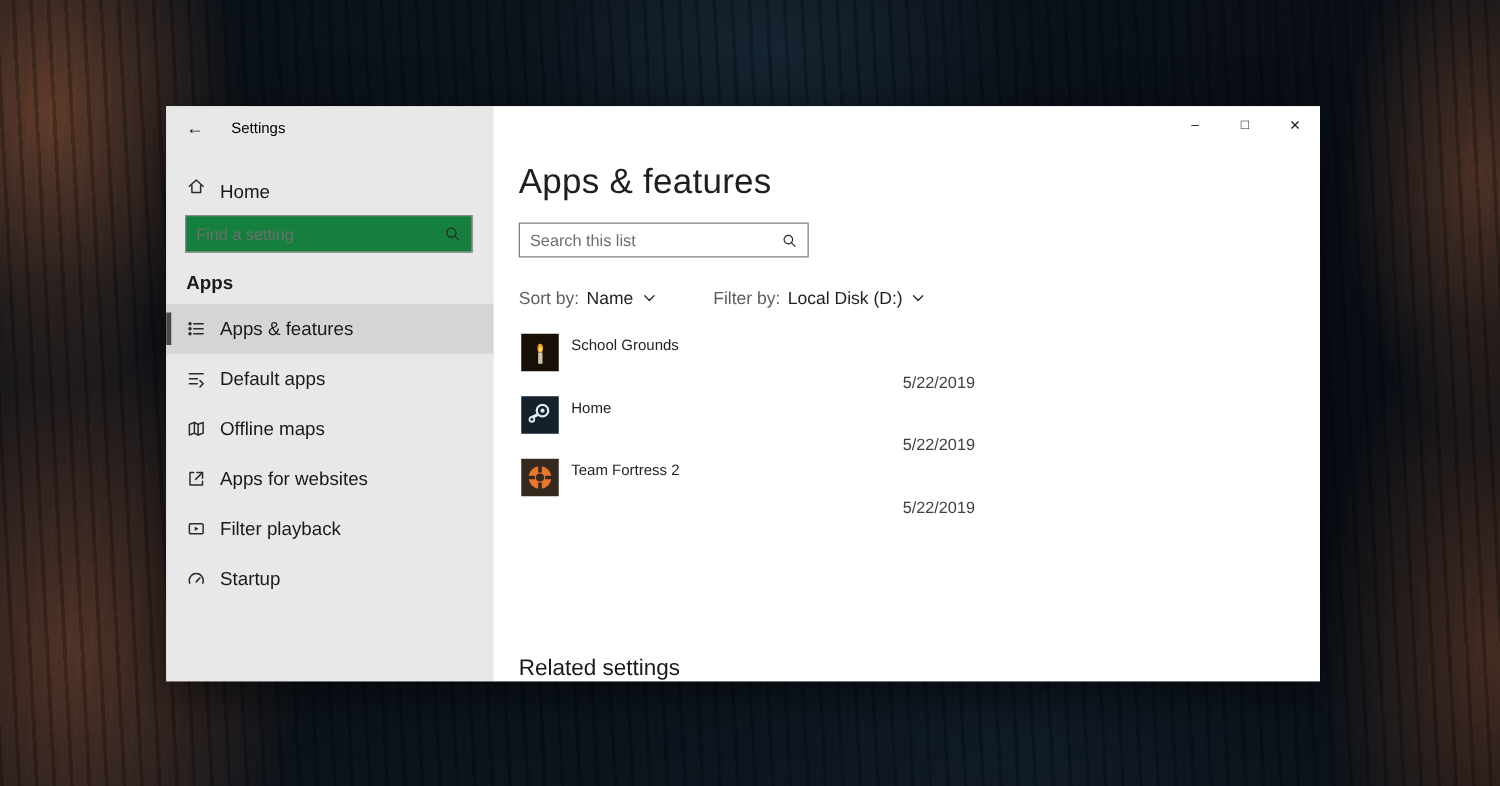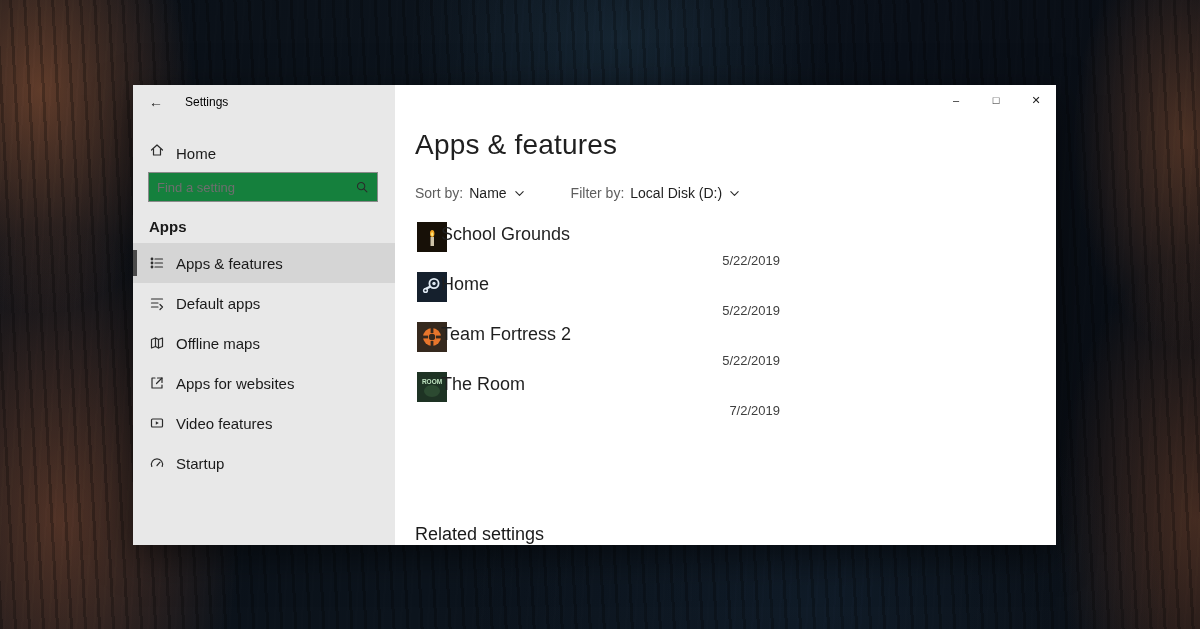--- a/index.html
+++ b/index.html
@@ -66,21 +66,21 @@
   .sortfilter { margin-top:24px; display:flex; align-items:center; font-size:14px; }
   .sf-label { color:#5e5e5e; margin-right:6px; }
   .sf-value { color:#1f1f1f; display:flex; align-items:center; cursor:default; }
   .sf-value svg { margin-left:7px; }
   .sf-gap { width:46px; }
 
   .app-list { margin-top:17px; width:365px; }
   .app-row { position:relative; height:50px; cursor:default; }
   .app-icon { position:absolute; left:2px; top:4px; width:30px; height:30px; display:flex;
               align-items:center; justify-content:center; overflow:hidden; }
-  .app-name { position:absolute; left:26px; top:6px; font-size:18px; color:#1f1f1f; }
+  .app-name { position:absolute; left:42px; top:6px; font-size:12px; color:#1f1f1f; }
   .app-date { position:absolute; right:0; bottom:0; font-size:13px; color:#3f3f3f; }
 
   .icon-school { background:#171007; }
   .icon-steam  { background:#15202d; }
   .icon-tf2    { background:#35291e; }
   .icon-room   { background:#1e3324; }
 
   .related-heading { position:absolute; left:20px; bottom:0px; font-size:18px; color:#1a1a1a; }
 
   svg.line-icon { stroke:#2b2b2b; stroke-width:1.2; fill:none; stroke-linecap:round; stroke-linejoin:round; }
@@ -171,21 +171,21 @@
           <span class="nav-label">Apps for websites</span>
         </div>
 
         <div class="nav-item">
           <span class="nav-icon">
             <svg class="line-icon" width="16" height="16" viewBox="0 0 16 16">
               <rect x="2.5" y="4" width="11" height="8" rx="1"></rect>
               <path d="M6.8 6.3 L9.8 8 L6.8 9.7 Z" fill="#2b2b2b" stroke="none"></path>
             </svg>
           </span>
-          <span class="nav-label">Video features</span>
+          <span class="nav-label">Filter playback</span>
         </div>
 
         <div class="nav-item">
           <span class="nav-icon">
             <svg class="line-icon" width="16" height="16" viewBox="0 0 16 16">
               <path d="M2.8 11.5 A5.6 5.6 0 1 1 13.2 11.5"></path>
               <line x1="8" y1="10.5" x2="11" y2="7.2"></line>
             </svg>
           </span>
           <span class="nav-label">Startup</span>
@@ -197,20 +197,29 @@
     <div class="main">
 
       <div class="caption-controls">
         <span class="cbtn">–</span>
         <span class="cbtn">□</span>
         <span class="cbtn">✕</span>
       </div>
 
       <div class="page-title">Apps &amp; features</div>
 
+      <div class="main-search">
+        <input type="text" placeholder="Search this list" style="">
+        <span class="search-glyph">
+          <svg class="line-icon" width="13" height="13" viewBox="0 0 16 16">
+            <circle cx="7" cy="7" r="4.2"></circle>
+              <line x1="10.2" y1="10.2" x2="13.6" y2="13.6"></line>
+          </svg>
+        </span>
+      </div>
 
       <div class="sortfilter">
         <span class="sf-label">Sort by:</span>
         <span class="sf-value">
           <span>Name</span>
           <svg class="line-icon" width="11" height="11" viewBox="0 0 12 12">
             <path d="M2 4 L6 8 L10 4"></path>
           </svg>
         </span>
         <span class="sf-gap"></span>
@@ -259,30 +268,20 @@
               <rect x="13.6" y="4" width="2.8" height="7" fill="#35291e"></rect>
               <rect x="13.6" y="19" width="2.8" height="7" fill="#35291e"></rect>
               <rect x="4" y="13.6" width="7" height="2.8" fill="#35291e"></rect>
               <rect x="19" y="13.6" width="7" height="2.8" fill="#35291e"></rect>
             </svg>
           </span>
           <span class="app-name">Team Fortress 2</span>
           <span class="app-date">5/22/2019</span>
         </div>
 
-        <div class="app-row">
-          <span class="app-icon icon-room">
-            <svg width="30" height="30" viewBox="0 0 30 30">
-              <ellipse cx="15" cy="19" rx="8" ry="6" fill="#2c4a31"></ellipse>
-              <text x="15" y="12" font-size="6.5" fill="#bfe3c0" text-anchor="middle" font-family="Liberation Sans, sans-serif" font-weight="bold">ROOM</text>
-            </svg>
-          </span>
-          <span class="app-name">The Room</span>
-          <span class="app-date">7/2/2019</span>
-        </div>
 
       </div>
 
       <div class="related-heading">Related settings</div>
 
     </div>
   </div>
 </div>
 
 </body></html>

